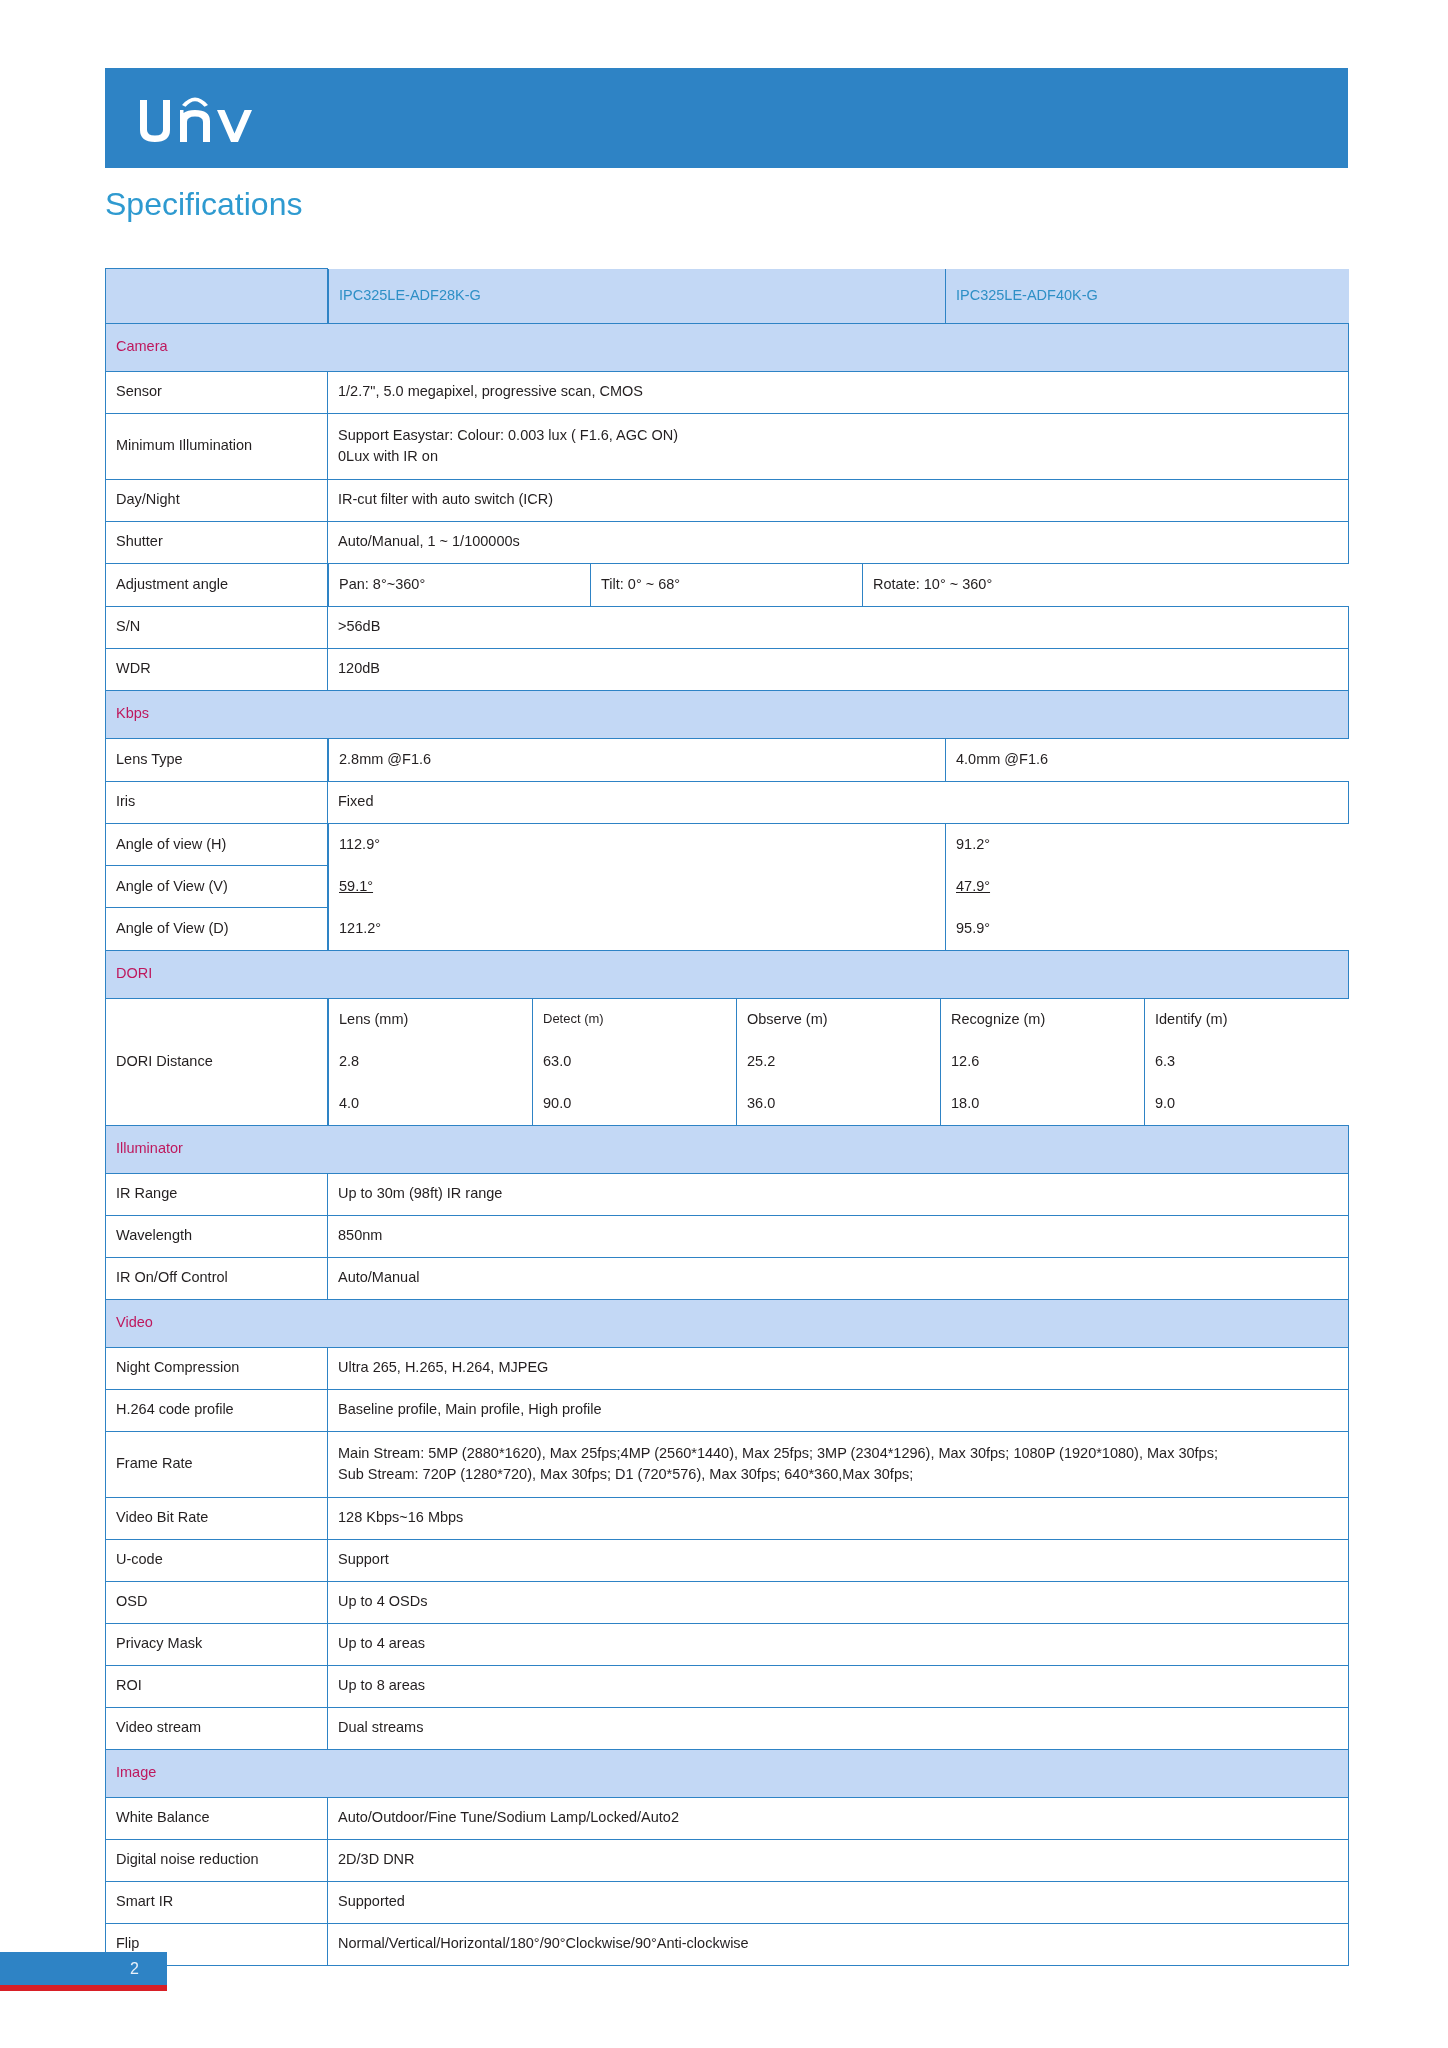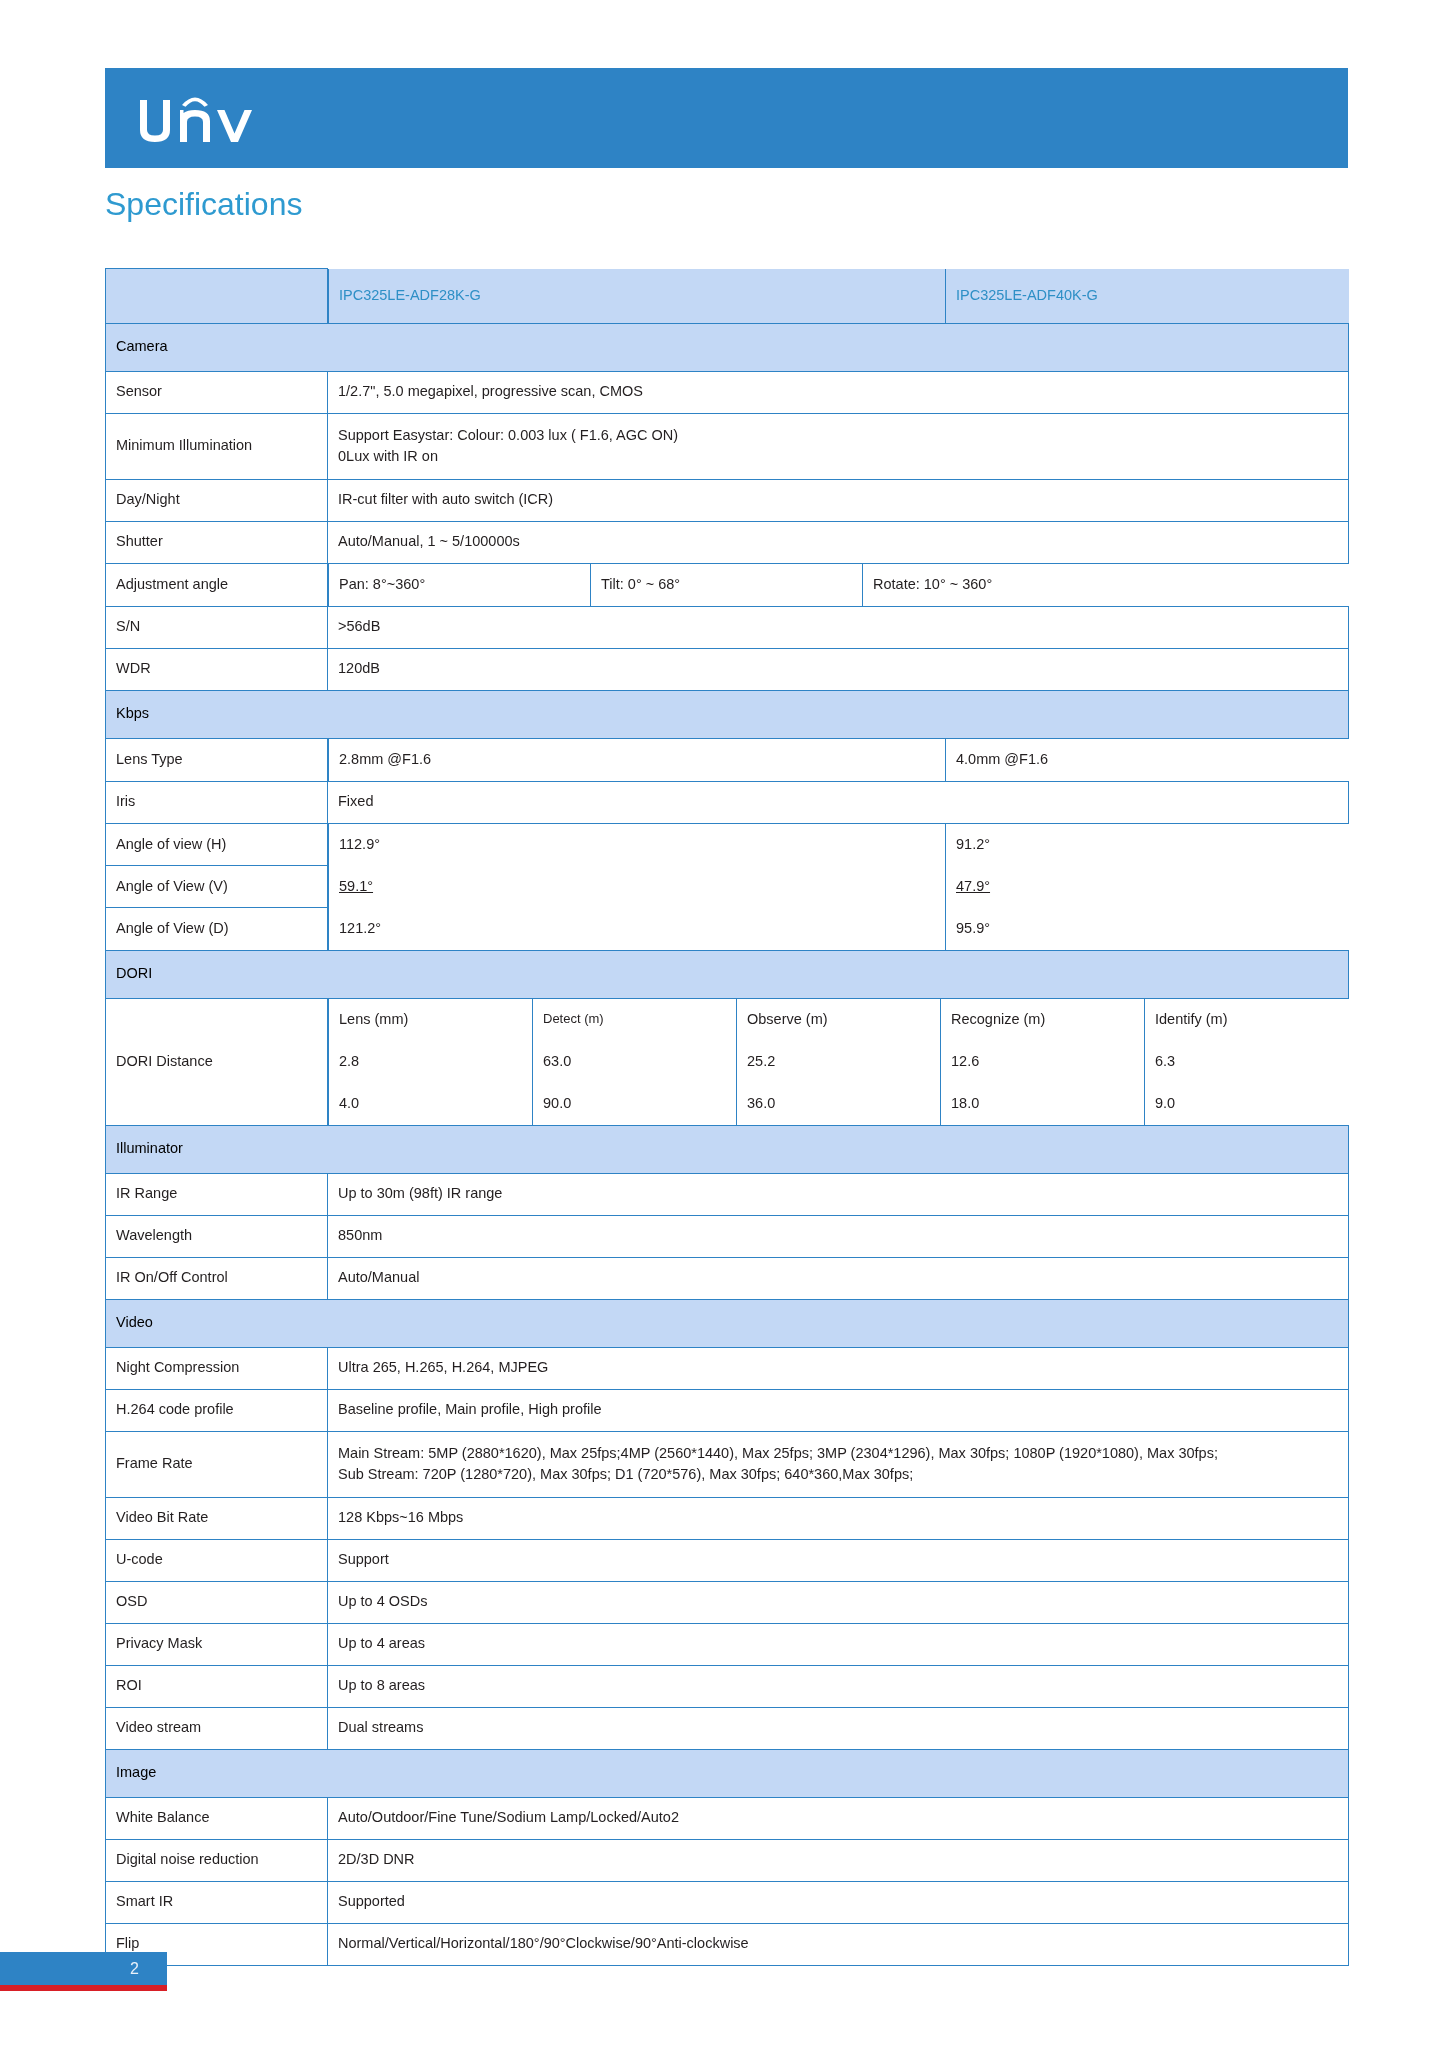--- a/index.html
+++ b/index.html
@@ -73,21 +73,21 @@
   .spec-table td.label {
     width: 222px;
   }
   .row-head td {
     background: #c3d8f5;
     color: #2e8fc6;
     height: 54px;
   }
   .row-section td {
     background: #c3d8f5;
-    color: #000000;
+    color: #be185d;
     height: 48px;
     font-size: 14.5px;
   }
   .tall { height: 66px; }
   .row-h { height: 42px; }
   .multi { line-height: 1.75; }
   .dori-label { text-align: left; }
 
   
   .footer {
@@ -160,21 +160,21 @@
           <div>Support Easystar: Colour: 0.003 lux ( F1.6, AGC ON)</div>
           <div>0Lux with IR on</div>
         </td>
       </tr>
       <tr class="row-h">
         <td class="label">Day/Night</td>
         <td>IR-cut filter with auto switch (ICR)</td>
       </tr>
       <tr class="row-h">
         <td class="label">Shutter</td>
-        <td>Auto/Manual, 1 ~ 5/100000s</td>
+        <td>Auto/Manual, 1 ~ 1/100000s</td>
       </tr>
       <tr class="row-h">
         <td class="label">Adjustment angle</td>
         <td style="padding: 0px; border: none;">
           <table style="width:100%;border-collapse:collapse;table-layout:fixed">
             <tbody>
               <tr>
                 <td style="width:262px;border:1px solid #2e83c5;border-top:none;border-bottom:none;padding:7px 10px;height:42px;font-size:14.5px">Pan: 8°~360°</td>
                 <td style="width:272px;border:1px solid #2e83c5;border-top:none;border-bottom:none;padding:7px 10px;font-size:14.5px">Tilt: 0° ~ 68°</td>
                 <td style="border:1px solid #2e83c5;border-top:none;border-bottom:none;border-right:none;padding:7px 10px;font-size:14.5px">Rotate: 10° ~ 360°</td>

